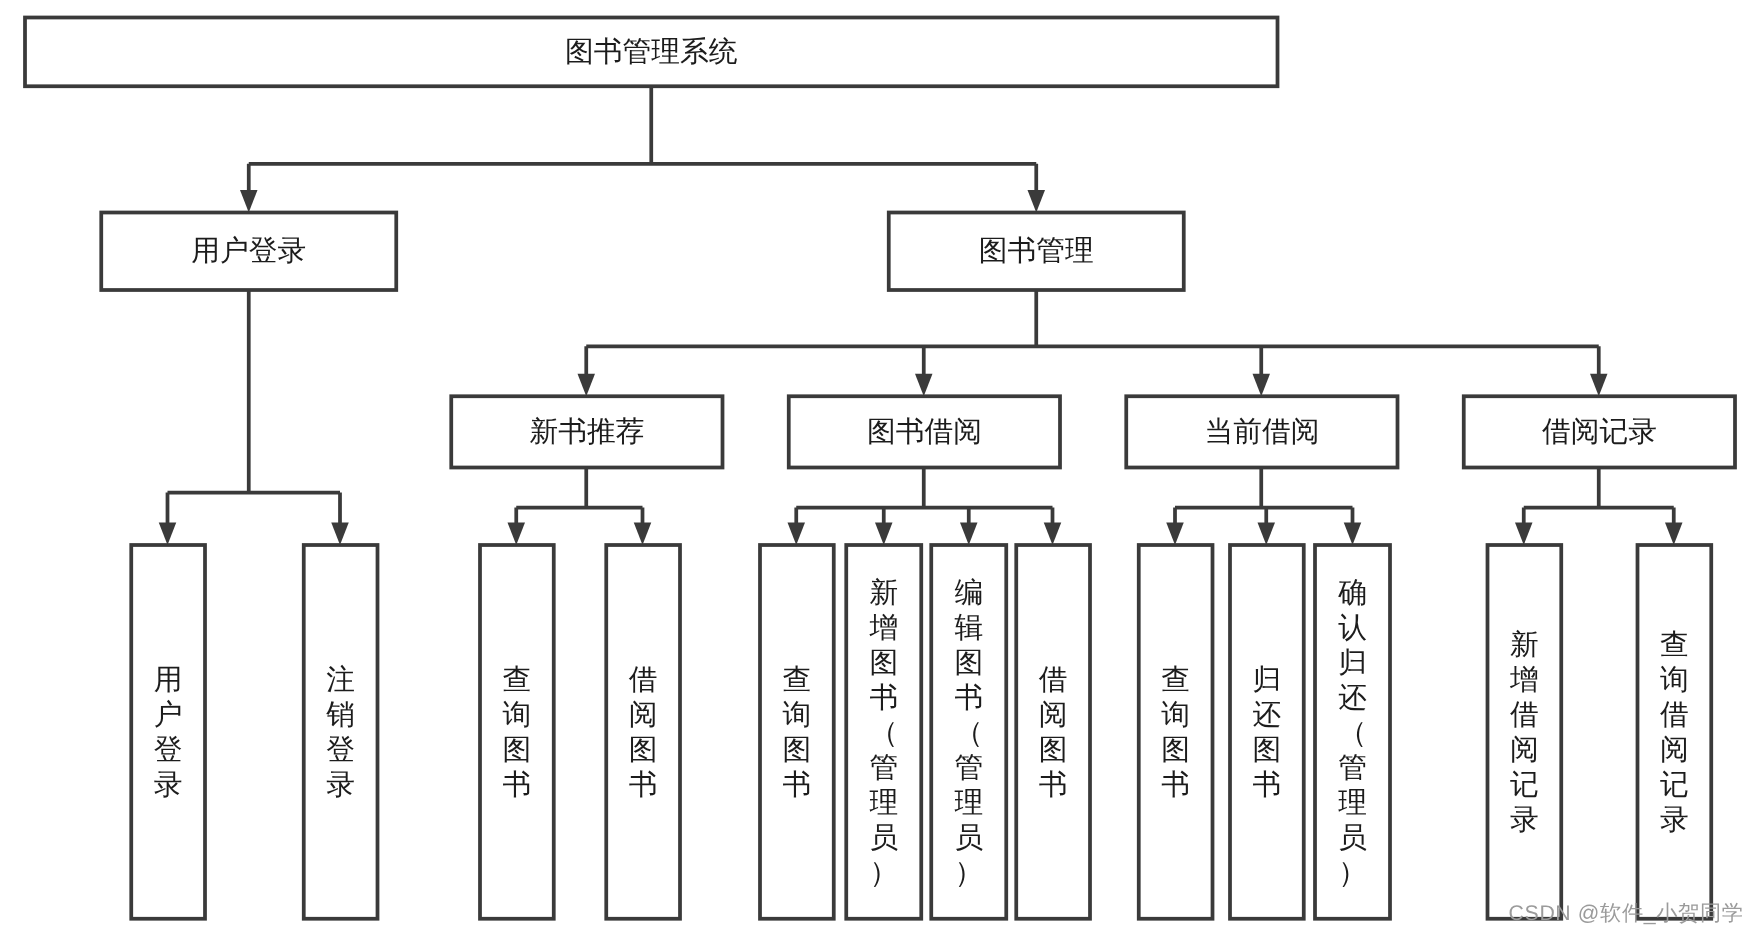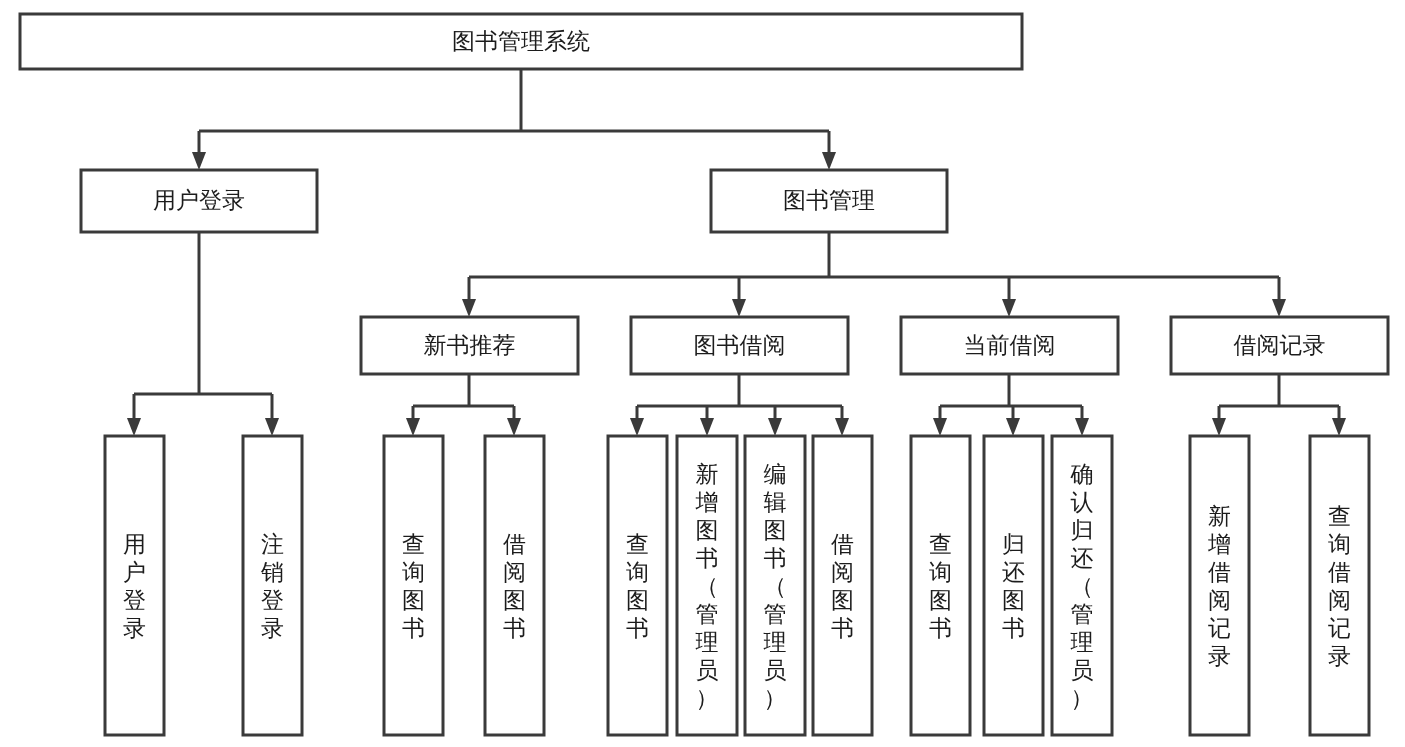--- a/index.html
+++ b/index.html
@@ -212,13 +212,14 @@
         <g>
           <rect x="1190" y="436" width="59" height="299" class="node-box"></rect>
           <text x="1219.5" y="523.5" class="node-label-v"><tspan x="1219.5" dy="0">新</tspan><tspan x="1219.5" dy="28">增</tspan><tspan x="1219.5" dy="28">借</tspan><tspan x="1219.5" dy="28">阅</tspan><tspan x="1219.5" dy="28">记</tspan><tspan x="1219.5" dy="28">录</tspan></text>
         </g>
         <g>
           <rect x="1310" y="436" width="59" height="299" class="node-box"></rect>
           <text x="1339.5" y="523.5" class="node-label-v"><tspan x="1339.5" dy="0">查</tspan><tspan x="1339.5" dy="28">询</tspan><tspan x="1339.5" dy="28">借</tspan><tspan x="1339.5" dy="28">阅</tspan><tspan x="1339.5" dy="28">记</tspan><tspan x="1339.5" dy="28">录</tspan></text>
         </g>
       </g>
   </svg>
+  <div class="watermark">CSDN @软件_小贺同学</div>
 </div>
 
 </body></html>

